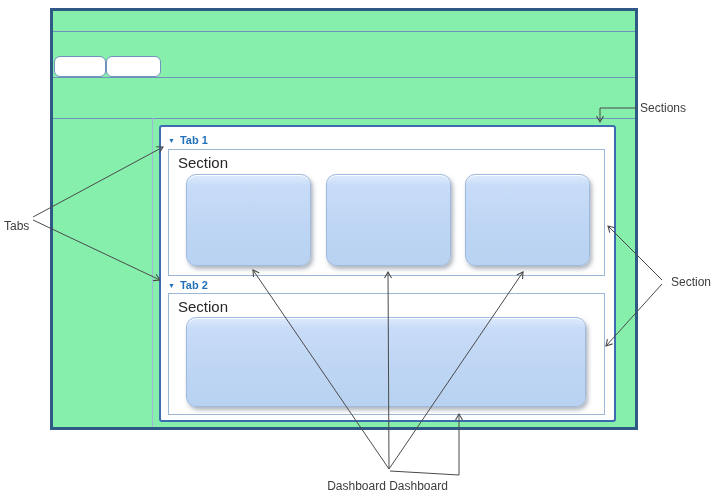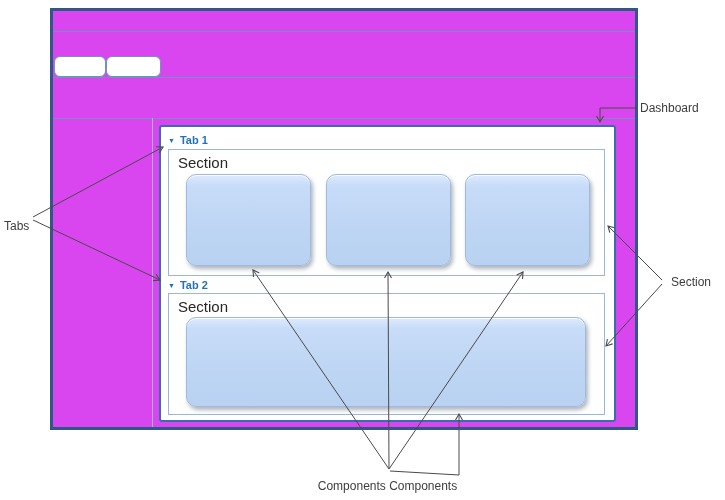--- a/index.html
+++ b/index.html
@@ -3,21 +3,21 @@
 <meta charset="utf-8">
 <style>
   html,body{margin:0;padding:0;background:#fff;}
   #canvas{
     position:relative;width:725px;height:500px;background:#ffffff;overflow:hidden;
     font-family:"Liberation Sans", sans-serif;
   }
   
   .window{
     position:absolute;left:50px;top:8px;width:588px;height:422px;
-    box-sizing:border-box;border:3px solid #2e5984;background:#d946ef;
+    box-sizing:border-box;border:3px solid #2e5984;background:#86efac;
   }
   .hline{position:absolute;left:0;right:0;height:0;border-top:1px solid #6f93bc;}
   .hline-1{top:20px;}
   .hline-2{top:66px;}
   .hline-3{top:107px;}
   .vline-sidebar{position:absolute;left:99px;top:107px;bottom:0;width:0;border-left:1px solid #9db8d6;}
   .browser-tab{
     position:absolute;top:45px;height:21px;box-sizing:border-box;
     border:1px solid #6f93bc;border-radius:6px;background:#ffffff;
   }
@@ -103,24 +103,24 @@
       </div>
 
       <div class="section section-2">
         <span class="section-label">Section</span>
         <div class="component comp-wide"></div>
       </div>
 
     </div>
   </div>
 
-  <div class="anno anno-dashboard">Dashboard</div>
+  <div class="anno anno-dashboard">Sections</div>
   <div class="anno anno-tabs">Tabs</div>
   <div class="anno anno-sections">Section</div>
-  <div class="anno anno-components">Components Components</div>
+  <div class="anno anno-components">Dashboard Dashboard</div>
 
   <svg id="arrow-overlay" width="725" height="500" viewBox="0 0 725 500">
     <defs>
       <marker id="arrowOpen" markerUnits="userSpaceOnUse" markerWidth="12" markerHeight="12" refX="7" refY="4.5" orient="auto">
         <path d="M1,1 L7,4.5 L1,8" fill="none" stroke="#4a4a4a" stroke-width="1.1"></path>
       </marker>
     </defs>
     <g fill="none" stroke="#4a4a4a" stroke-width="1">
       <polyline points="637,108 600,108 600,122" marker-end="url(#arrowOpen)"></polyline>
       <polyline points="33,217 163,147" marker-end="url(#arrowOpen)"></polyline>

